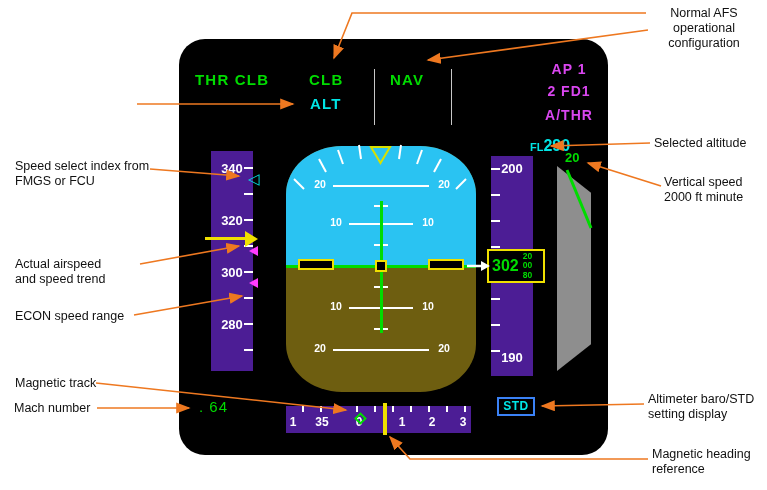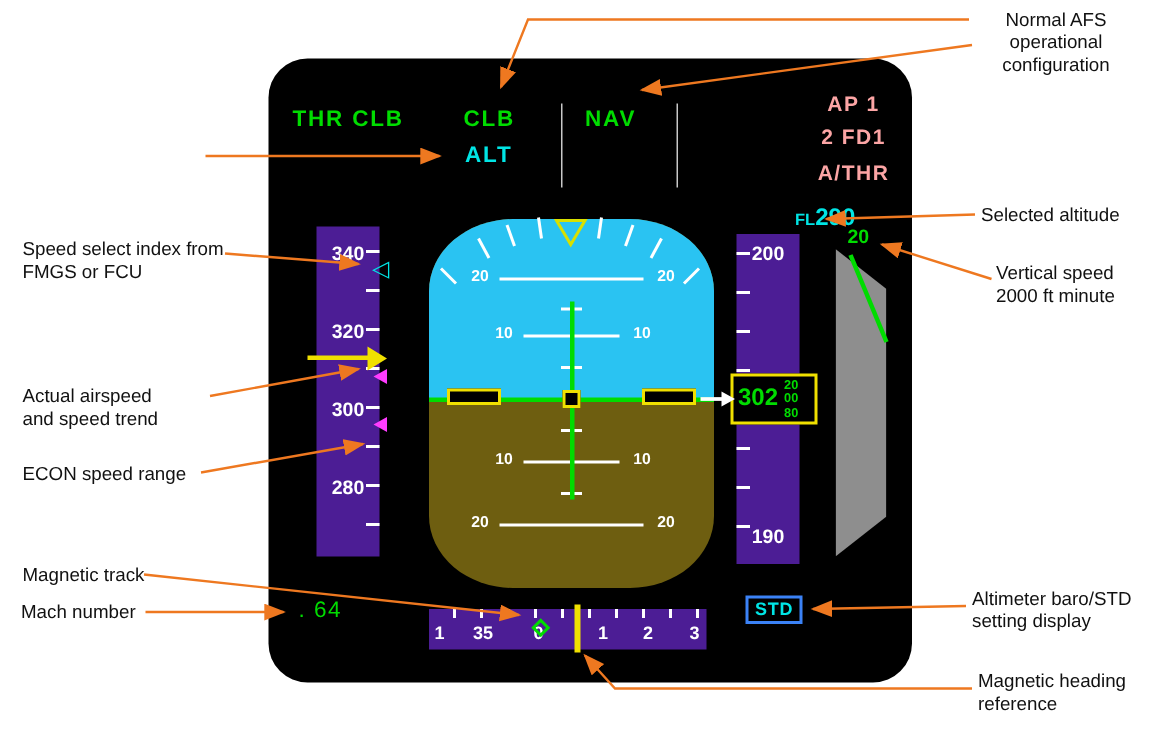--- a/index.html
+++ b/index.html
@@ -12,21 +12,21 @@
 
   .overlay { position:absolute; left:0; top:0; z-index:6; pointer-events:none; }
 
   .pfd { position:absolute; left:179px; top:39px; width:429px; height:416px;
          background:#000; border-radius:26px; z-index:1; }
   .abs { position:absolute; }
 
   
   .fma-g { color:#00DC00; font-weight:bold; font-size:15px; letter-spacing:1.2px; }
   .fma-c { color:#00E5E5; font-weight:bold; font-size:15px; letter-spacing:1.2px; }
-  .fma-w { color:#fca5a5; font-weight:bold; font-size:14px; letter-spacing:1px; }
+  .fma-w { color:#d946ef; font-weight:bold; font-size:14px; letter-spacing:1px; }
   .fma-div { position:absolute; width:1px; background:#c8c8c8; }
 
   
   .tape { position:absolute; background:#4c1d95; }
   .tapenum { position:absolute; left:0; width:100%; text-align:center;
              color:#fff; font-weight:bold; font-size:13px; }
   .spd-ticks { position:absolute; top:0; right:0; width:9px; height:100%;
        background:repeating-linear-gradient(to bottom, rgba(0,0,0,0) 0 16px, #fff 16px 18px, rgba(0,0,0,0) 18px 26px); }
   .alt-ticks { position:absolute; top:0; left:0; width:9px; height:100%;
        background:repeating-linear-gradient(to bottom, rgba(0,0,0,0) 0 12px, #fff 12px 14px, rgba(0,0,0,0) 14px 26px); }

